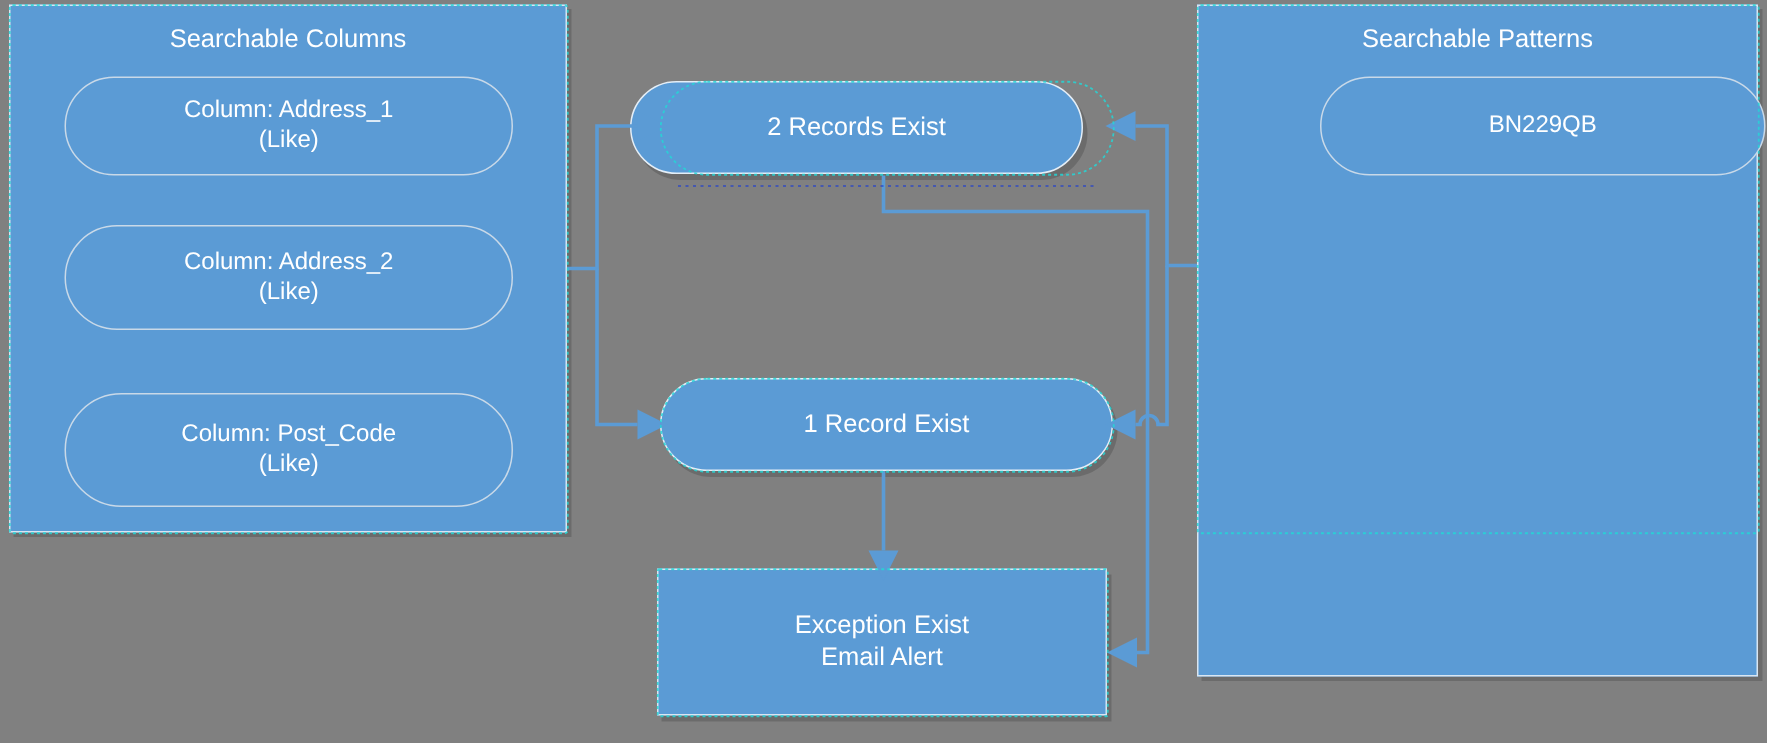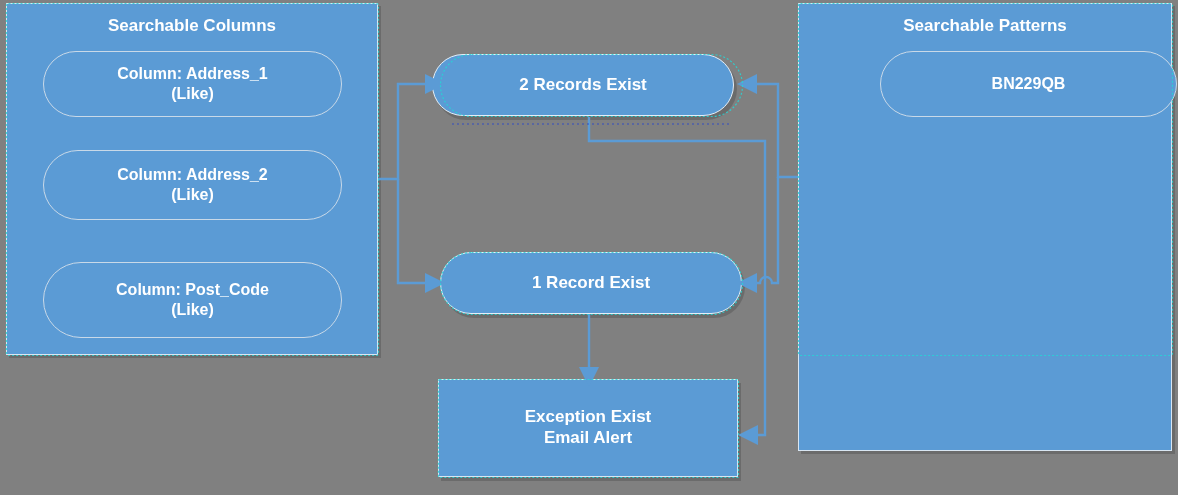--- a/index.html
+++ b/index.html
@@ -10,21 +10,20 @@
   }
   body {
     font-family: "Liberation Sans", sans-serif;
   }
   #canvas {
     position: relative;
     width: 1178px;
     height: 495px;
     background: #808080;
     overflow: hidden;
-    font-weight: bold;
   }
 
   
   .node {
     position: absolute;
     box-sizing: border-box;
     background: #5B9BD5;
     color: #FFFFFF;
     display: flex;
     align-items: center;
@@ -122,21 +121,21 @@
 
   <div class="node pill" style="left:43px; top:262px; width:299px; height:76px;">Column: Post_Code
 (Like)</div>
 
   <div class="node panel" style="left:798px; top:3px; width:374px; height:448px;">
     <span class="panel-title">Searchable Patterns</span>
   </div>
 
   <div class="node pill" style="left:880px; top:51px; width:297px; height:66px;">BN229QB</div>
 
-  <div class="node stadium" style="left:432px; top:54px; width:302px; height:62px;text-align:right;">2 Records Exist</div>
+  <div class="node stadium" style="left:420px; top:54px; width:302px; height:62px;text-align:right;">2 Records Exist</div>
 
   <div class="node stadium" style="left:440px; top:252px; width:302px; height:62px;">1 Record Exist</div>
 
   <div class="node rect" style="left:438px; top:379px; width:300px; height:98px;">Exception Exist
 Email Alert</div>
 
   <svg id="connectors" viewBox="0 0 1178 495">
 
     <g>
       <path class="conn" d="M 378 179 L 398 179 L 398 84 L 425 84"></path>

